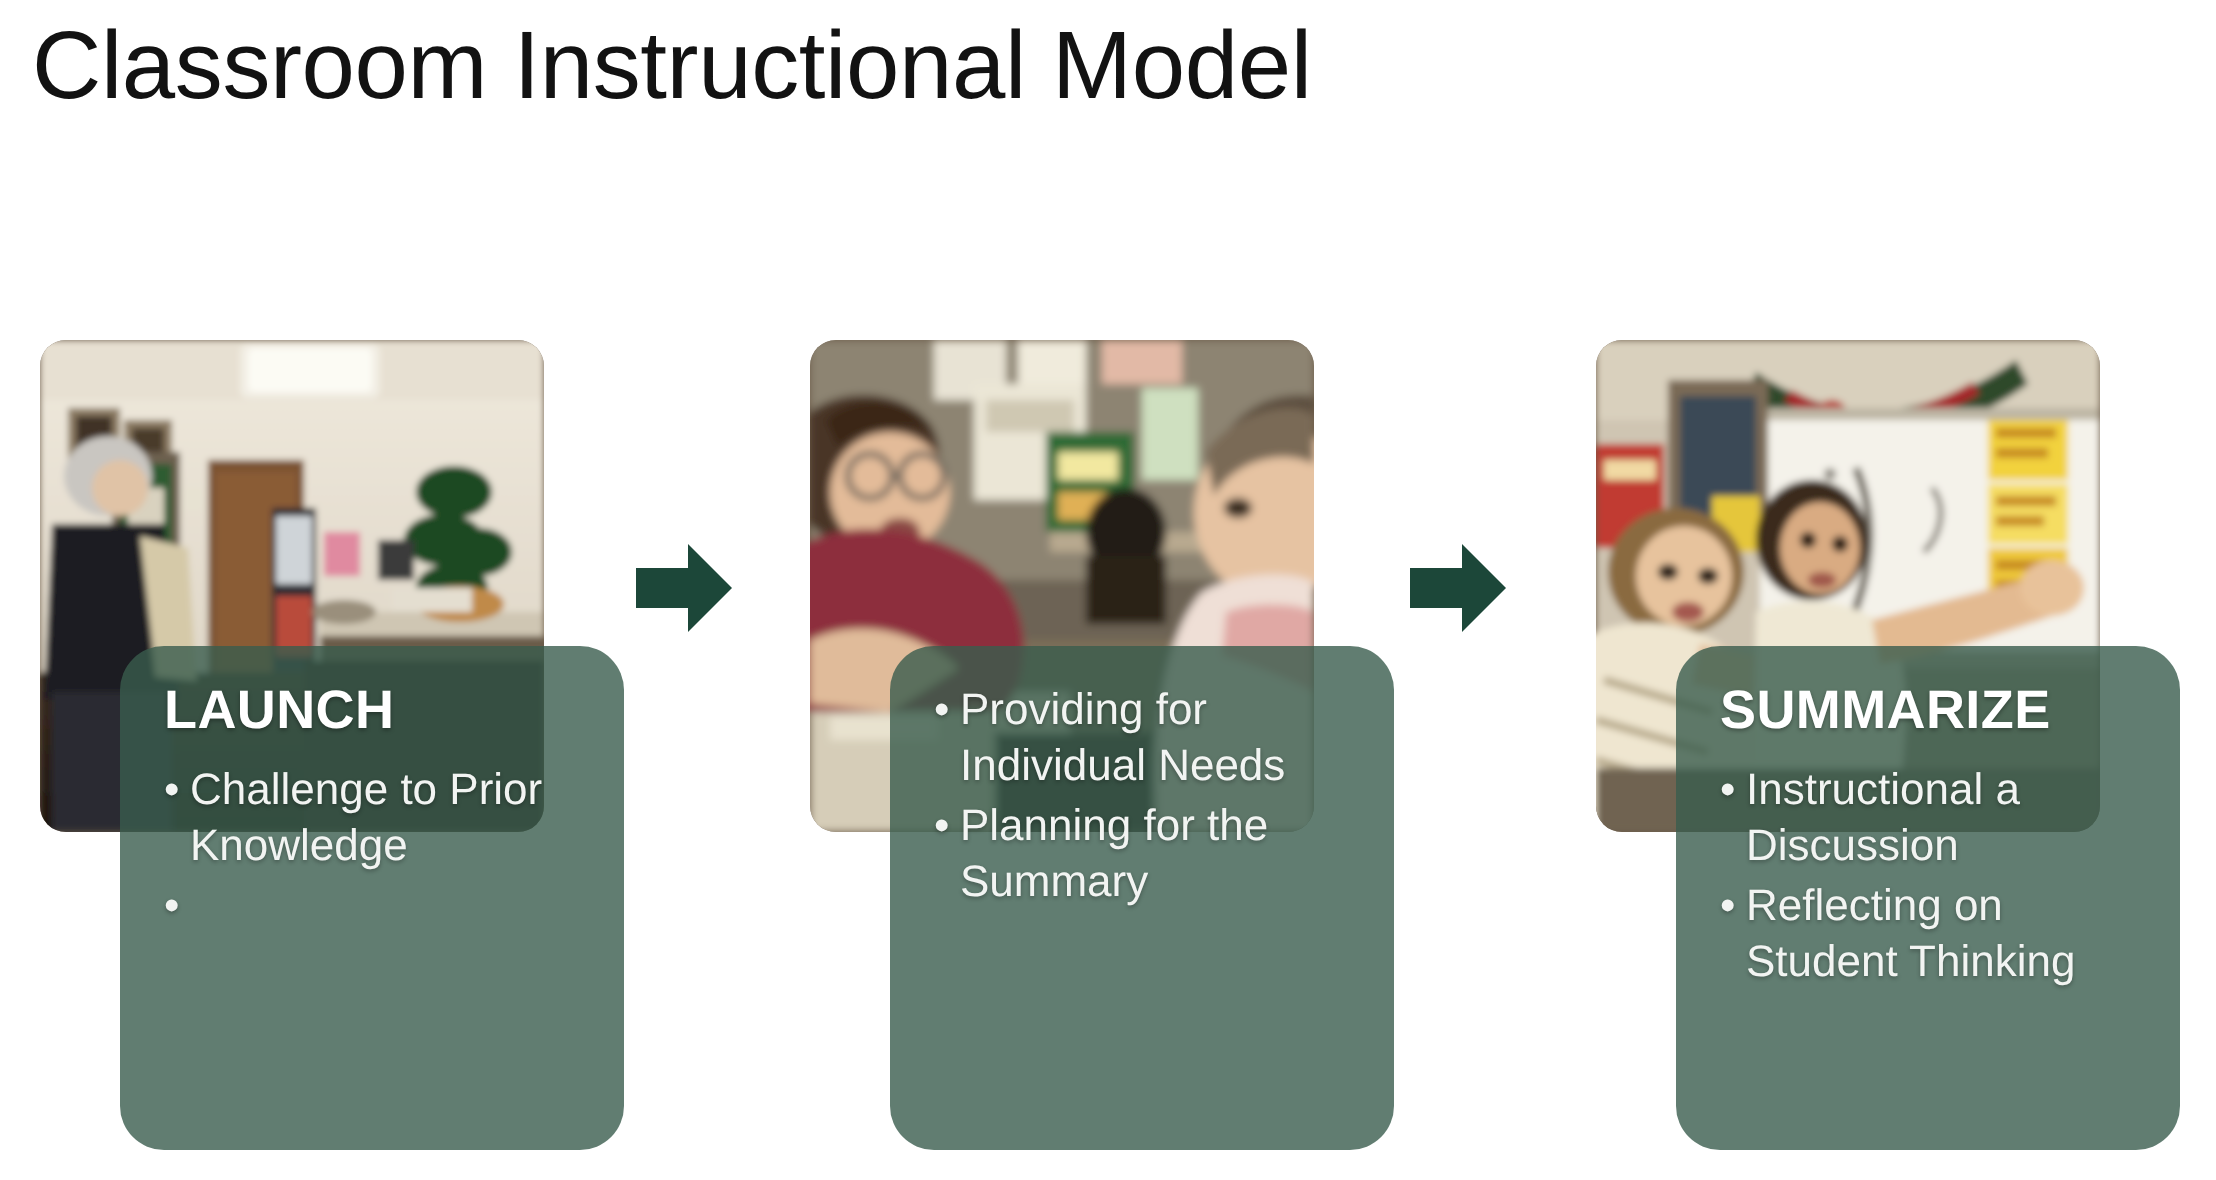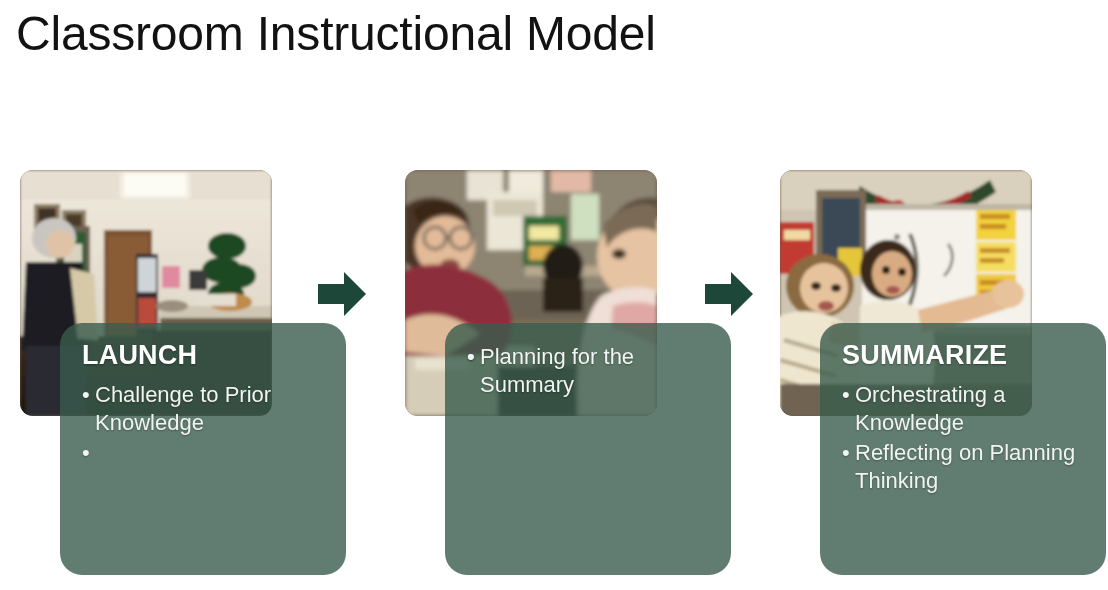--- a/index.html
+++ b/index.html
@@ -47,41 +47,41 @@
   }
 
   .stage {
     position: absolute;
     top: 0;
     width: 330px;
     height: 590px;
   }
   .stage-1 { left: 0px; }
   .stage-2 { left: 385px; }
-  .stage-3 { left: 760px; }
+  .stage-3 { left: 778px; }
 
   
   .photo {
     position: absolute;
     left: 20px;
     top: 170px;
     width: 252px;
     height: 246px;
     border-radius: 13px;
     overflow: hidden;
     background: #6b5b49;
   }
   .photo svg { display: block; width: 100%; height: 100%; }
 
   
   .card {
     position: absolute;
     left: 60px;
     top: 323px;
-    width: 286px;
+    width: 252px;
     height: 252px;
     border-radius: 22px;
     background: rgba(58, 93, 78, 0.80);
     box-sizing: border-box;
     padding: 18px 14px 10px 22px;
     color: #ffffff;
   }
 
   .card-title {
     font-family: "Liberation Sans", sans-serif;
@@ -282,21 +282,21 @@
               <path d="M208 136 C224 130 246 132 252 136 L252 176 C232 166 214 160 206 158 Z" fill="#e0a8a4"></path>
             </g>
 
             <rect x="92" y="196" width="80" height="50" fill="#2a231b"></rect>
           </g>
         </svg>
       </div>
 
       <div class="card">
         <ul class="card-list">
-          <li><span class="bullet">•</span></li>
+          <li><span class="bullet">•</span><span>Providing for Individual Needs</span></li>
           <li><span class="bullet">•</span><span>Planning for the Summary</span></li>
         </ul>
       </div>
     </div>
 
     <div class="arrow arrow-2">
       <svg viewBox="0 0 50 46" aria-hidden="true">
         <path d="M1 13 L27 13 L27 1 L49 23 L27 45 L27 33 L1 33 Z" fill="#1c4739"></path>
       </svg>
     </div>
@@ -379,20 +379,20 @@
             </g>
 
             <rect x="0" y="214" width="252" height="32" fill="#6f6451"></rect>
           </g>
         </svg>
       </div>
 
       <div class="card">
         <div class="card-title">SUMMARIZE</div>
         <ul class="card-list">
-          <li><span class="bullet">•</span><span>Orchestrating a Knowledge</span></li>
-          <li><span class="bullet">•</span><span>Reflecting on Planning Thinking</span></li>
+          <li><span class="bullet">•</span><span>Instructional a Discussion</span></li>
+          <li><span class="bullet">•</span><span>Reflecting on Student Thinking</span></li>
         </ul>
       </div>
     </div>
 
   </div>
 </div>
 
 </body></html>

